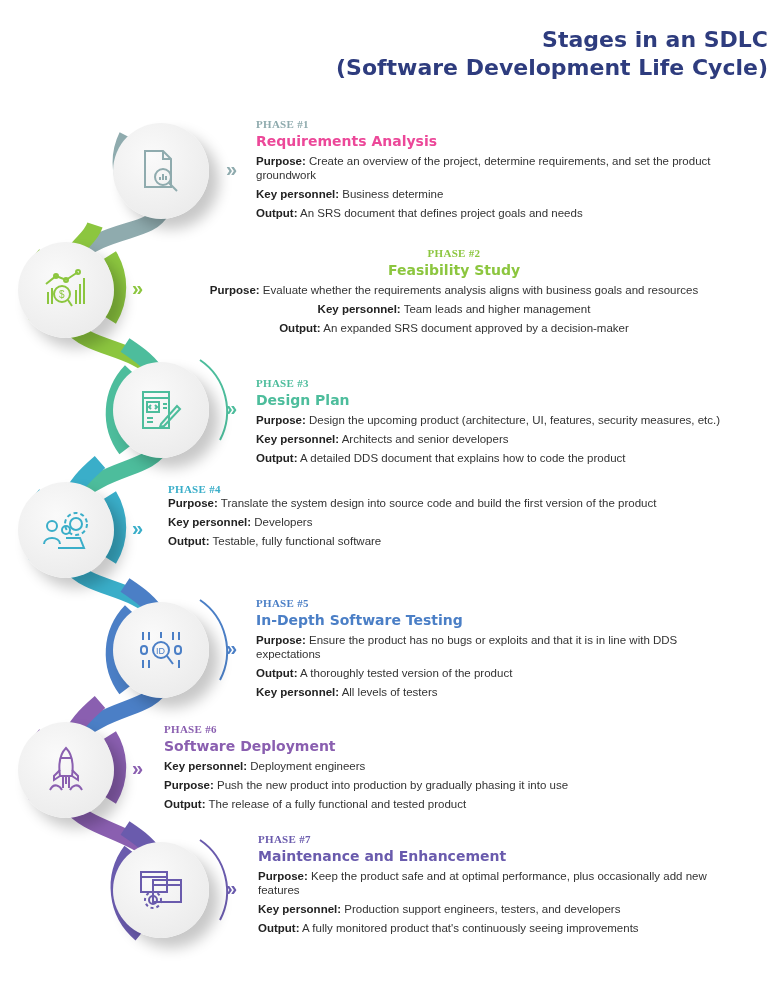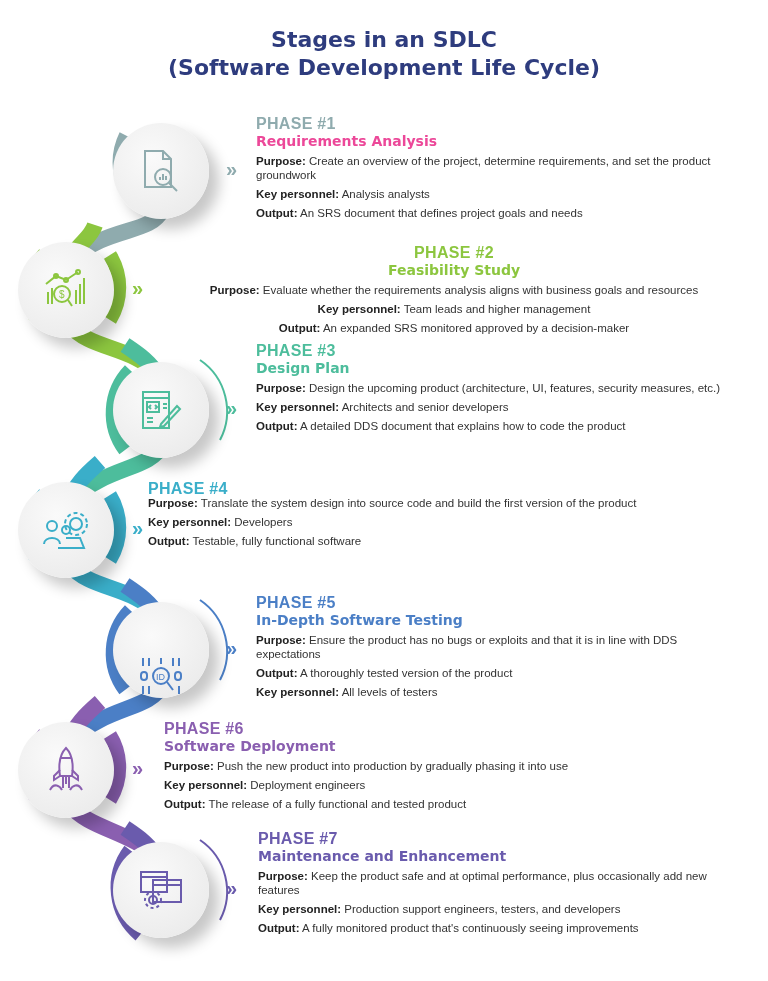--- a/index.html
+++ b/index.html
@@ -1,22 +1,22 @@
 <!DOCTYPE html>
 <html><head>
 <meta charset="utf-8">
 <style>
   * { box-sizing: border-box; margin: 0; padding: 0; }
   body { width: 768px; height: 981px; background: #ffffff; font-family: "Liberation Sans", sans-serif; position: relative; overflow: hidden; color: #333; }
-  .title { position: absolute; top: 26px; left: 0; width: 768px; text-align: center; color: #2e3c7e; font-family: "DejaVu Sans", sans-serif; font-weight: bold; font-size: 22px; line-height: 28px; }
+  .title { position: absolute; top: 26px; left: 0; width: 768px; text-align: right; color: #2e3c7e; font-family: "DejaVu Sans", sans-serif; font-weight: bold; font-size: 22px; line-height: 28px; }
   .spine { position: absolute; left: 0; top: 0; }
   .node { position: absolute; width: 96px; height: 96px; border-radius: 50%; background: radial-gradient(circle at 40% 35%, #fafafa 0%, #ececec 75%, #e2e2e2 100%); box-shadow: 10px 10px 14px rgba(0,0,0,0.22); display: flex; align-items: center; justify-content: center; }
   .chev { position: absolute; font-size: 20px; font-weight: bold; letter-spacing: -4px; }
   .phase { position: absolute; }
-  .phase .num { font-family: Liberation Sans, sans-serif; font-weight: bold; font-size: 16px; letter-spacing: 0.3px; line-height: 14px; }
+  .phase .num { font-family: Liberation Serif, serif; font-weight: bold; font-size: 11px; letter-spacing: 0.3px; line-height: 14px; }
   .phase .name { font-family: "DejaVu Sans", sans-serif; font-weight: bold; font-size: 14px; line-height: 20px; margin-bottom: 3px; }
   .phase .row { font-size: 11.5px; line-height: 14px; color: #333; margin-bottom: 5px; }
   .phase .row b { font-weight: bold; color: #222; }
 </style>
 </head>
 <body>
 
 <div class="title">
   <div>Stages in an SDLC</div>
   <div>(Software Development Life Cycle)</div>
@@ -58,21 +58,21 @@
     <circle cx="24" cy="30" r="8"></circle>
       <path d="M30 36 L38 44"></path>
     <path d="M21 33 V30 M24 33 V27 M27 33 V29"></path>
   </svg>
 </div>
 <div class="chev" style="left: 226px; top: 158px; color: rgb(143, 171, 174);">»</div>
 <div class="phase" style="left:256px;top:117px;width:480px;">
   <div class="num" style="color:#8fabae">PHASE #1</div>
   <div class="name" style="color:#ec4899">Requirements Analysis</div>
   <div class="row"><b>Purpose:</b> <span>Create an overview of the project, determine requirements, and set the product groundwork</span></div>
-  <div class="row"><b>Key personnel:</b> <span>Analysis analysts</span></div>
+  <div class="row"><b>Key personnel:</b> <span>Business determine</span></div>
   <div class="row"><b>Output:</b> <span>An SRS document that defines project goals and needs</span></div>
 </div>
 
 <div class="node" style="left:18px;top:242px;">
   <svg width="48" height="44" viewBox="0 0 48 44" fill="none" stroke="#8cc63f" stroke-width="2">
     <path d="M4 16 L14 8 L24 12 L36 4"></path>
       <circle cx="14" cy="8" r="2"></circle>
       <circle cx="24" cy="12" r="2"></circle>
       <circle cx="36" cy="4" r="2"></circle>
     <circle cx="20" cy="26" r="8"></circle>
@@ -80,61 +80,61 @@
       <path d="M26 32 L30 38"></path>
     <path d="M34 36 V22 M38 36 V16 M42 36 V10 M6 36 V24 M10 36 V20"></path>
   </svg>
 </div>
 <div class="chev" style="left:132px;top:277px;color:#8cc63f;">»</div>
 <div class="phase" style="left:164px;top:246px;width:580px;text-align:center;">
   <div class="num" style="color:#8cc63f">PHASE #2</div>
   <div class="name" style="color:#8cc63f">Feasibility Study</div>
   <div class="row"><b>Purpose:</b> <span>Evaluate whether the requirements analysis aligns with business goals and resources</span></div>
   <div class="row"><b>Key personnel:</b> <span>Team leads and higher management</span></div>
-  <div class="row"><b>Output:</b> <span>An expanded SRS monitored approved by a decision-maker</span></div>
+  <div class="row"><b>Output:</b> <span>An expanded SRS document approved by a decision-maker</span></div>
 </div>
 
 <div class="node" style="left:113px;top:362px;">
   <svg width="44" height="44" viewBox="0 0 44 44" fill="none" stroke="#4dbd9c" stroke-width="2">
     <rect x="4" y="4" width="26" height="36"></rect>
       <path d="M4 10 H30"></path>
     <rect x="8" y="14" width="12" height="10"></rect>
       <path d="M12 17 L10 19 L12 21 M16 17 L18 19 L16 21"></path>
     <path d="M24 16 H28 M24 20 H28 M8 30 H14 M8 34 H14"></path>
       <path d="M22 36 L38 18 L41 21 L25 38 L21 39 Z"></path>
   </svg>
 </div>
 <div class="chev" style="left:226px;top:397px;color:#4dbd9c;">»</div>
-<div class="phase" style="left:256px;top:344px;width:510px;">
+<div class="phase" style="left:256px;top:376px;width:510px;">
   <div class="num" style="color:#4dbd9c">PHASE #3</div>
   <div class="name" style="color:#4dbd9c">Design Plan</div>
   <div class="row"><b>Purpose:</b> <span>Design the upcoming product (architecture, UI, features, security measures, etc.)</span></div>
   <div class="row"><b>Key personnel:</b> <span>Architects and senior developers</span></div>
   <div class="row"><b>Output:</b> <span>A detailed DDS document that explains how to code the product</span></div>
 </div>
 
 <div class="node" style="left:18px;top:482px;">
   <svg width="52" height="44" viewBox="0 0 52 44" fill="none" stroke="#3aaec9" stroke-width="2">
     <circle cx="36" cy="16" r="6"></circle>
       <circle cx="36" cy="16" r="11" stroke-dasharray="4 3"></circle>
     <circle cx="12" cy="18" r="5"></circle>
       <path d="M4 36 C4 28,20 28,20 36"></path>
     <circle cx="26" cy="22" r="4"></circle>
       <path d="M18 40 H44 L40 30 H26"></path>
   </svg>
 </div>
 <div class="chev" style="left:132px;top:517px;color:#3aaec9;">»</div>
-<div class="phase" style="left:148px;top:482px;width:590px;">
+<div class="phase" style="left:168px;top:482px;width:590px;">
   <div class="num" style="color:#3aaec9">PHASE #4</div>
   <div class="row"><b>Purpose:</b> <span>Translate the system design into source code and build the first version of the product</span></div>
   <div class="row"><b>Key personnel:</b> <span>Developers</span></div>
   <div class="row"><b>Output:</b> <span>Testable, fully functional software</span></div>
 </div>
 
-<div class="node" style="left:113px;top:602px;align-items:flex-end;">
+<div class="node" style="left:113px;top:602px;">
   <svg width="48" height="44" viewBox="0 0 48 44" fill="none" stroke="#4b7fc6" stroke-width="2">
     <path d="M6 4 V12 M12 4 V12 M24 4 V10 M36 4 V12 M42 4 V12"></path>
     <rect x="4" y="18" width="6" height="8" rx="3"></rect>
       <rect x="38" y="18" width="6" height="8" rx="3"></rect>
     <circle cx="24" cy="22" r="8"></circle>
       <text x="19" y="26" font-size="9" fill="#4b7fc6" stroke="none">ID</text>
     <path d="M30 28 L36 36"></path>
       <path d="M6 32 V40 M12 32 V40 M42 32 V40"></path>
   </svg>
 </div>
@@ -153,22 +153,22 @@
       <path d="M14 12 H26"></path>
     <path d="M14 24 L8 30 V34 L14 30 M26 24 L32 30 V34 L26 30"></path>
     <path d="M17 30 V42 M20 30 V38 M23 30 V42"></path>
       <path d="M4 44 C8 36,14 40,16 44 M24 44 C26 40,32 36,36 44"></path>
   </svg>
 </div>
 <div class="chev" style="left:132px;top:757px;color:#8a5fb0;">»</div>
 <div class="phase" style="left:164px;top:722px;width:500px;">
   <div class="num" style="color:#8a5fb0">PHASE #6</div>
   <div class="name" style="color:#8a5fb0">Software Deployment</div>
+  <div class="row"><b>Key personnel:</b> <span>Deployment engineers</span></div>
   <div class="row"><b>Purpose:</b> <span>Push the new product into production by gradually phasing it into use</span></div>
-  <div class="row"><b>Key personnel:</b> <span>Deployment engineers</span></div>
   <div class="row"><b>Output:</b> <span>The release of a fully functional and tested product</span></div>
 </div>
 
 <div class="node" style="left:113px;top:842px;">
   <svg width="48" height="44" viewBox="0 0 48 44" fill="none" stroke="#6a5bad" stroke-width="2">
     <rect x="4" y="4" width="26" height="20"></rect>
       <path d="M4 9 H30"></path>
     <rect x="16" y="12" width="28" height="22"></rect>
       <path d="M16 17 H44"></path>
     <circle cx="16" cy="32" r="4"></circle>

